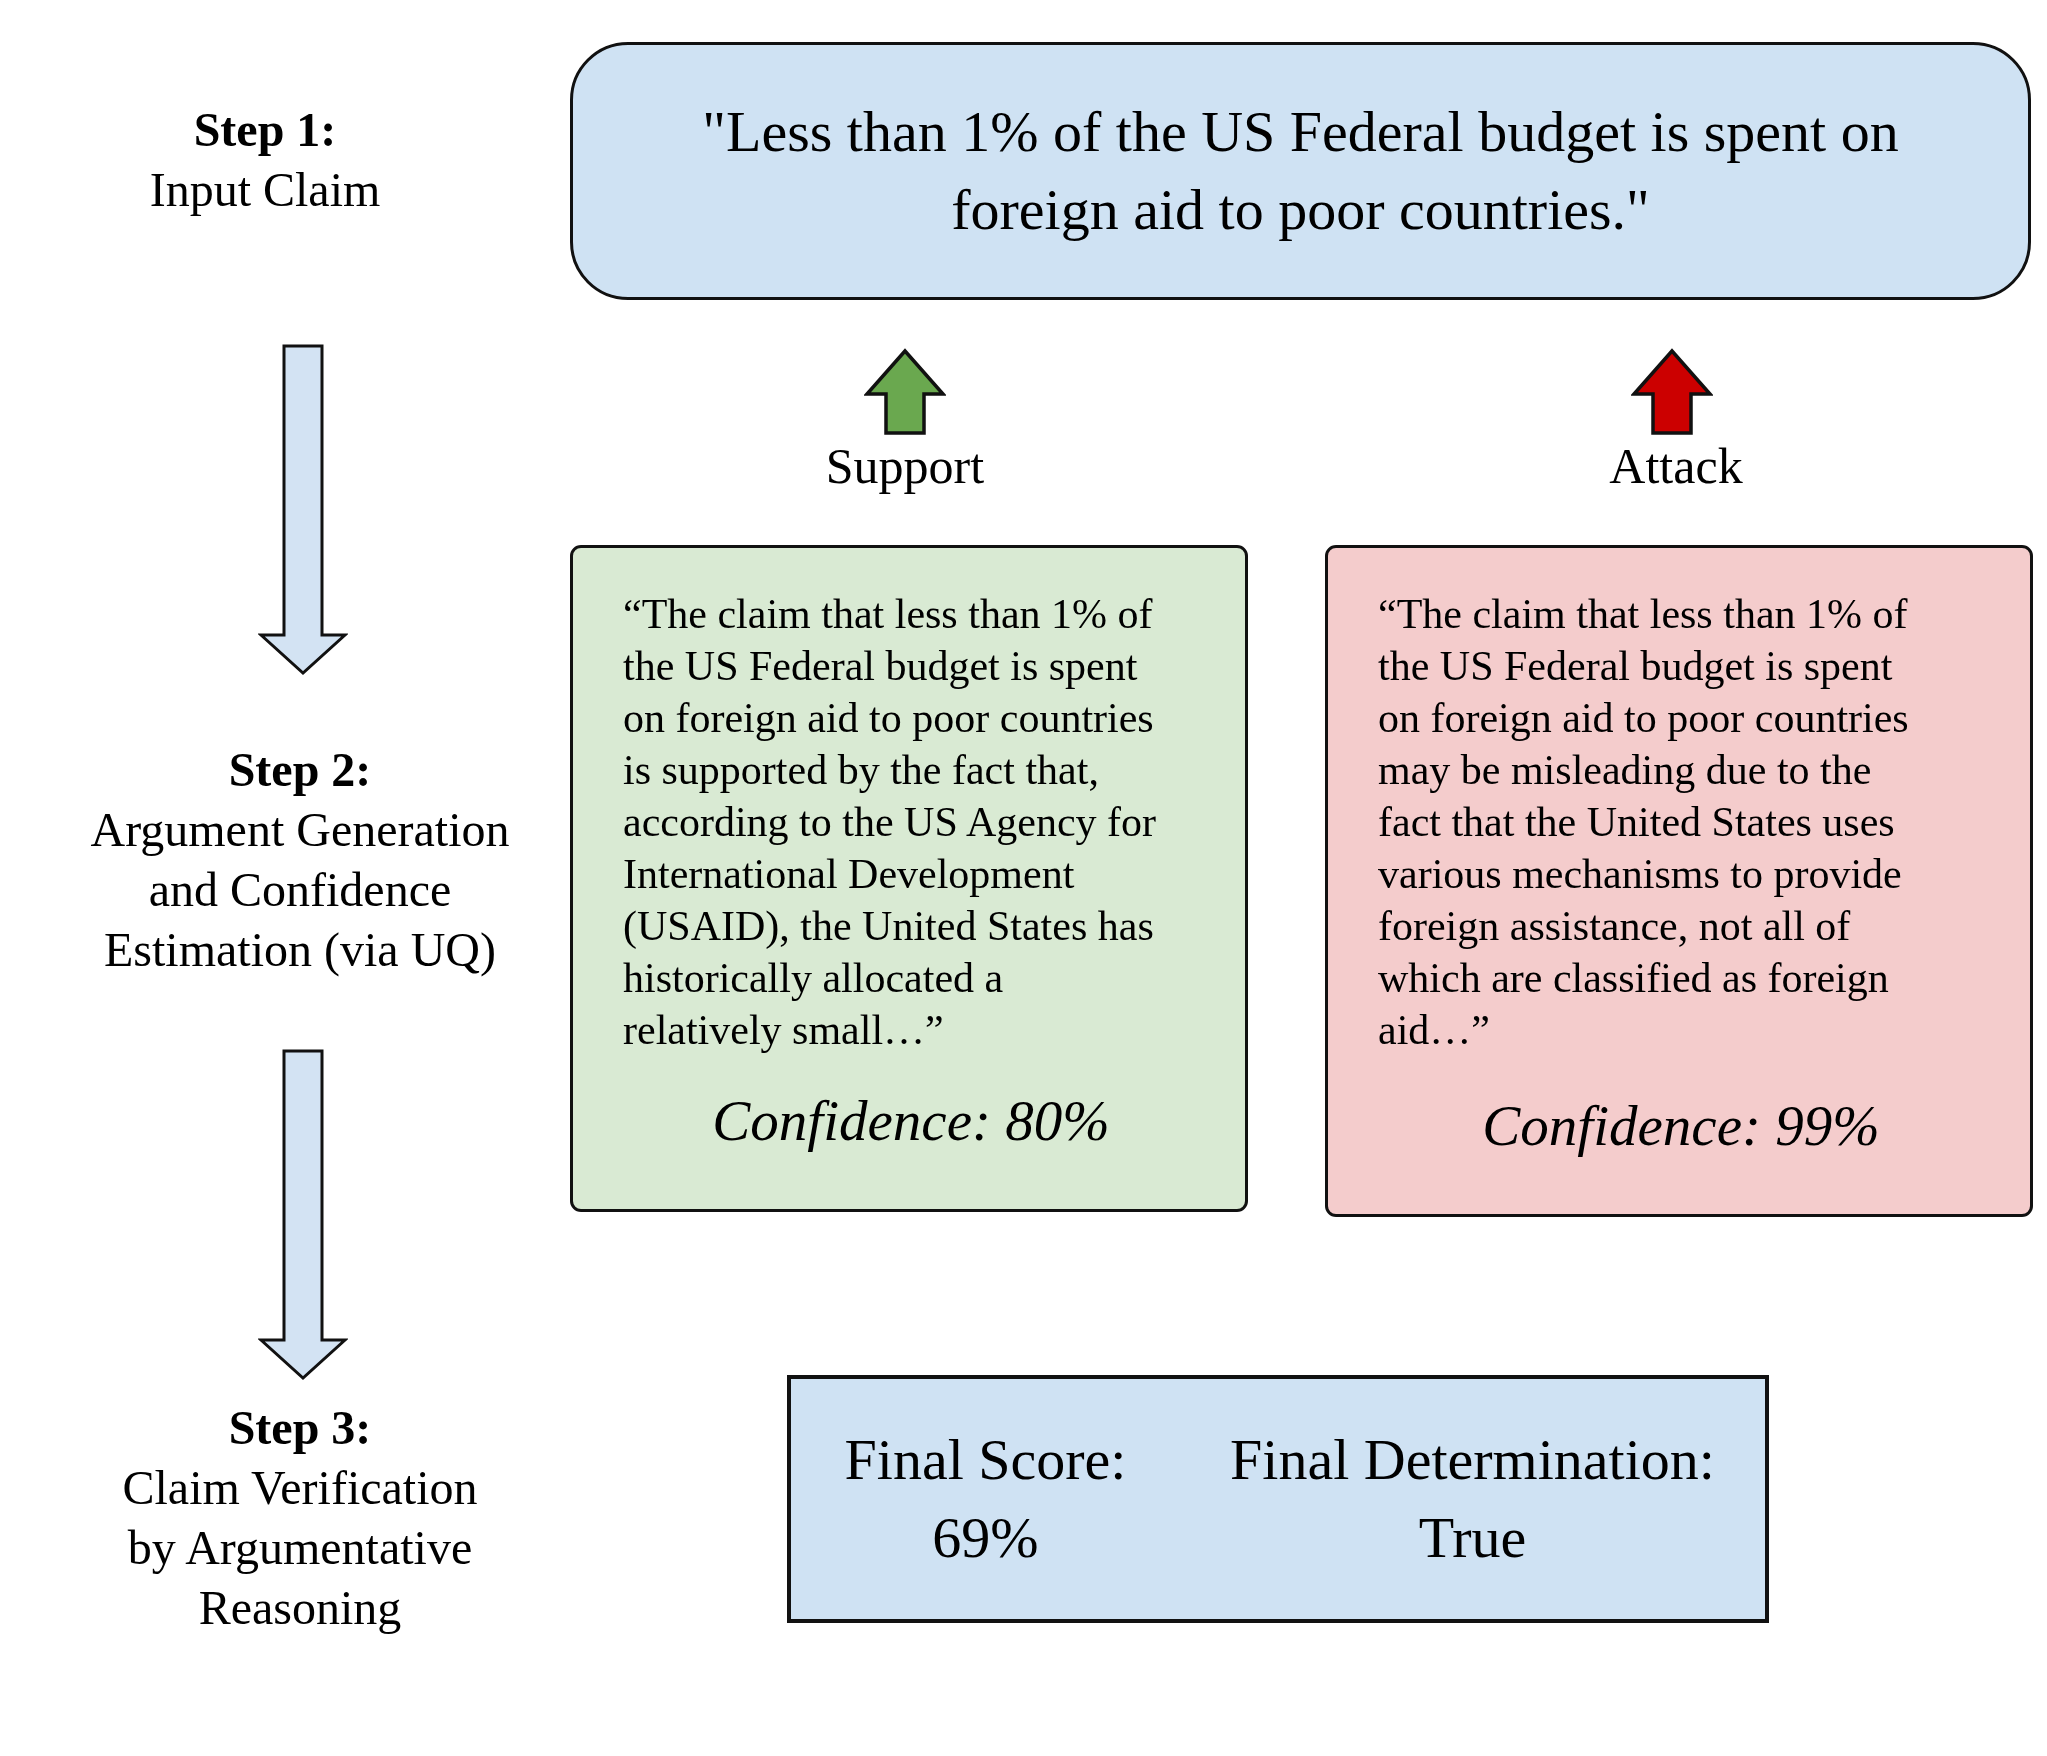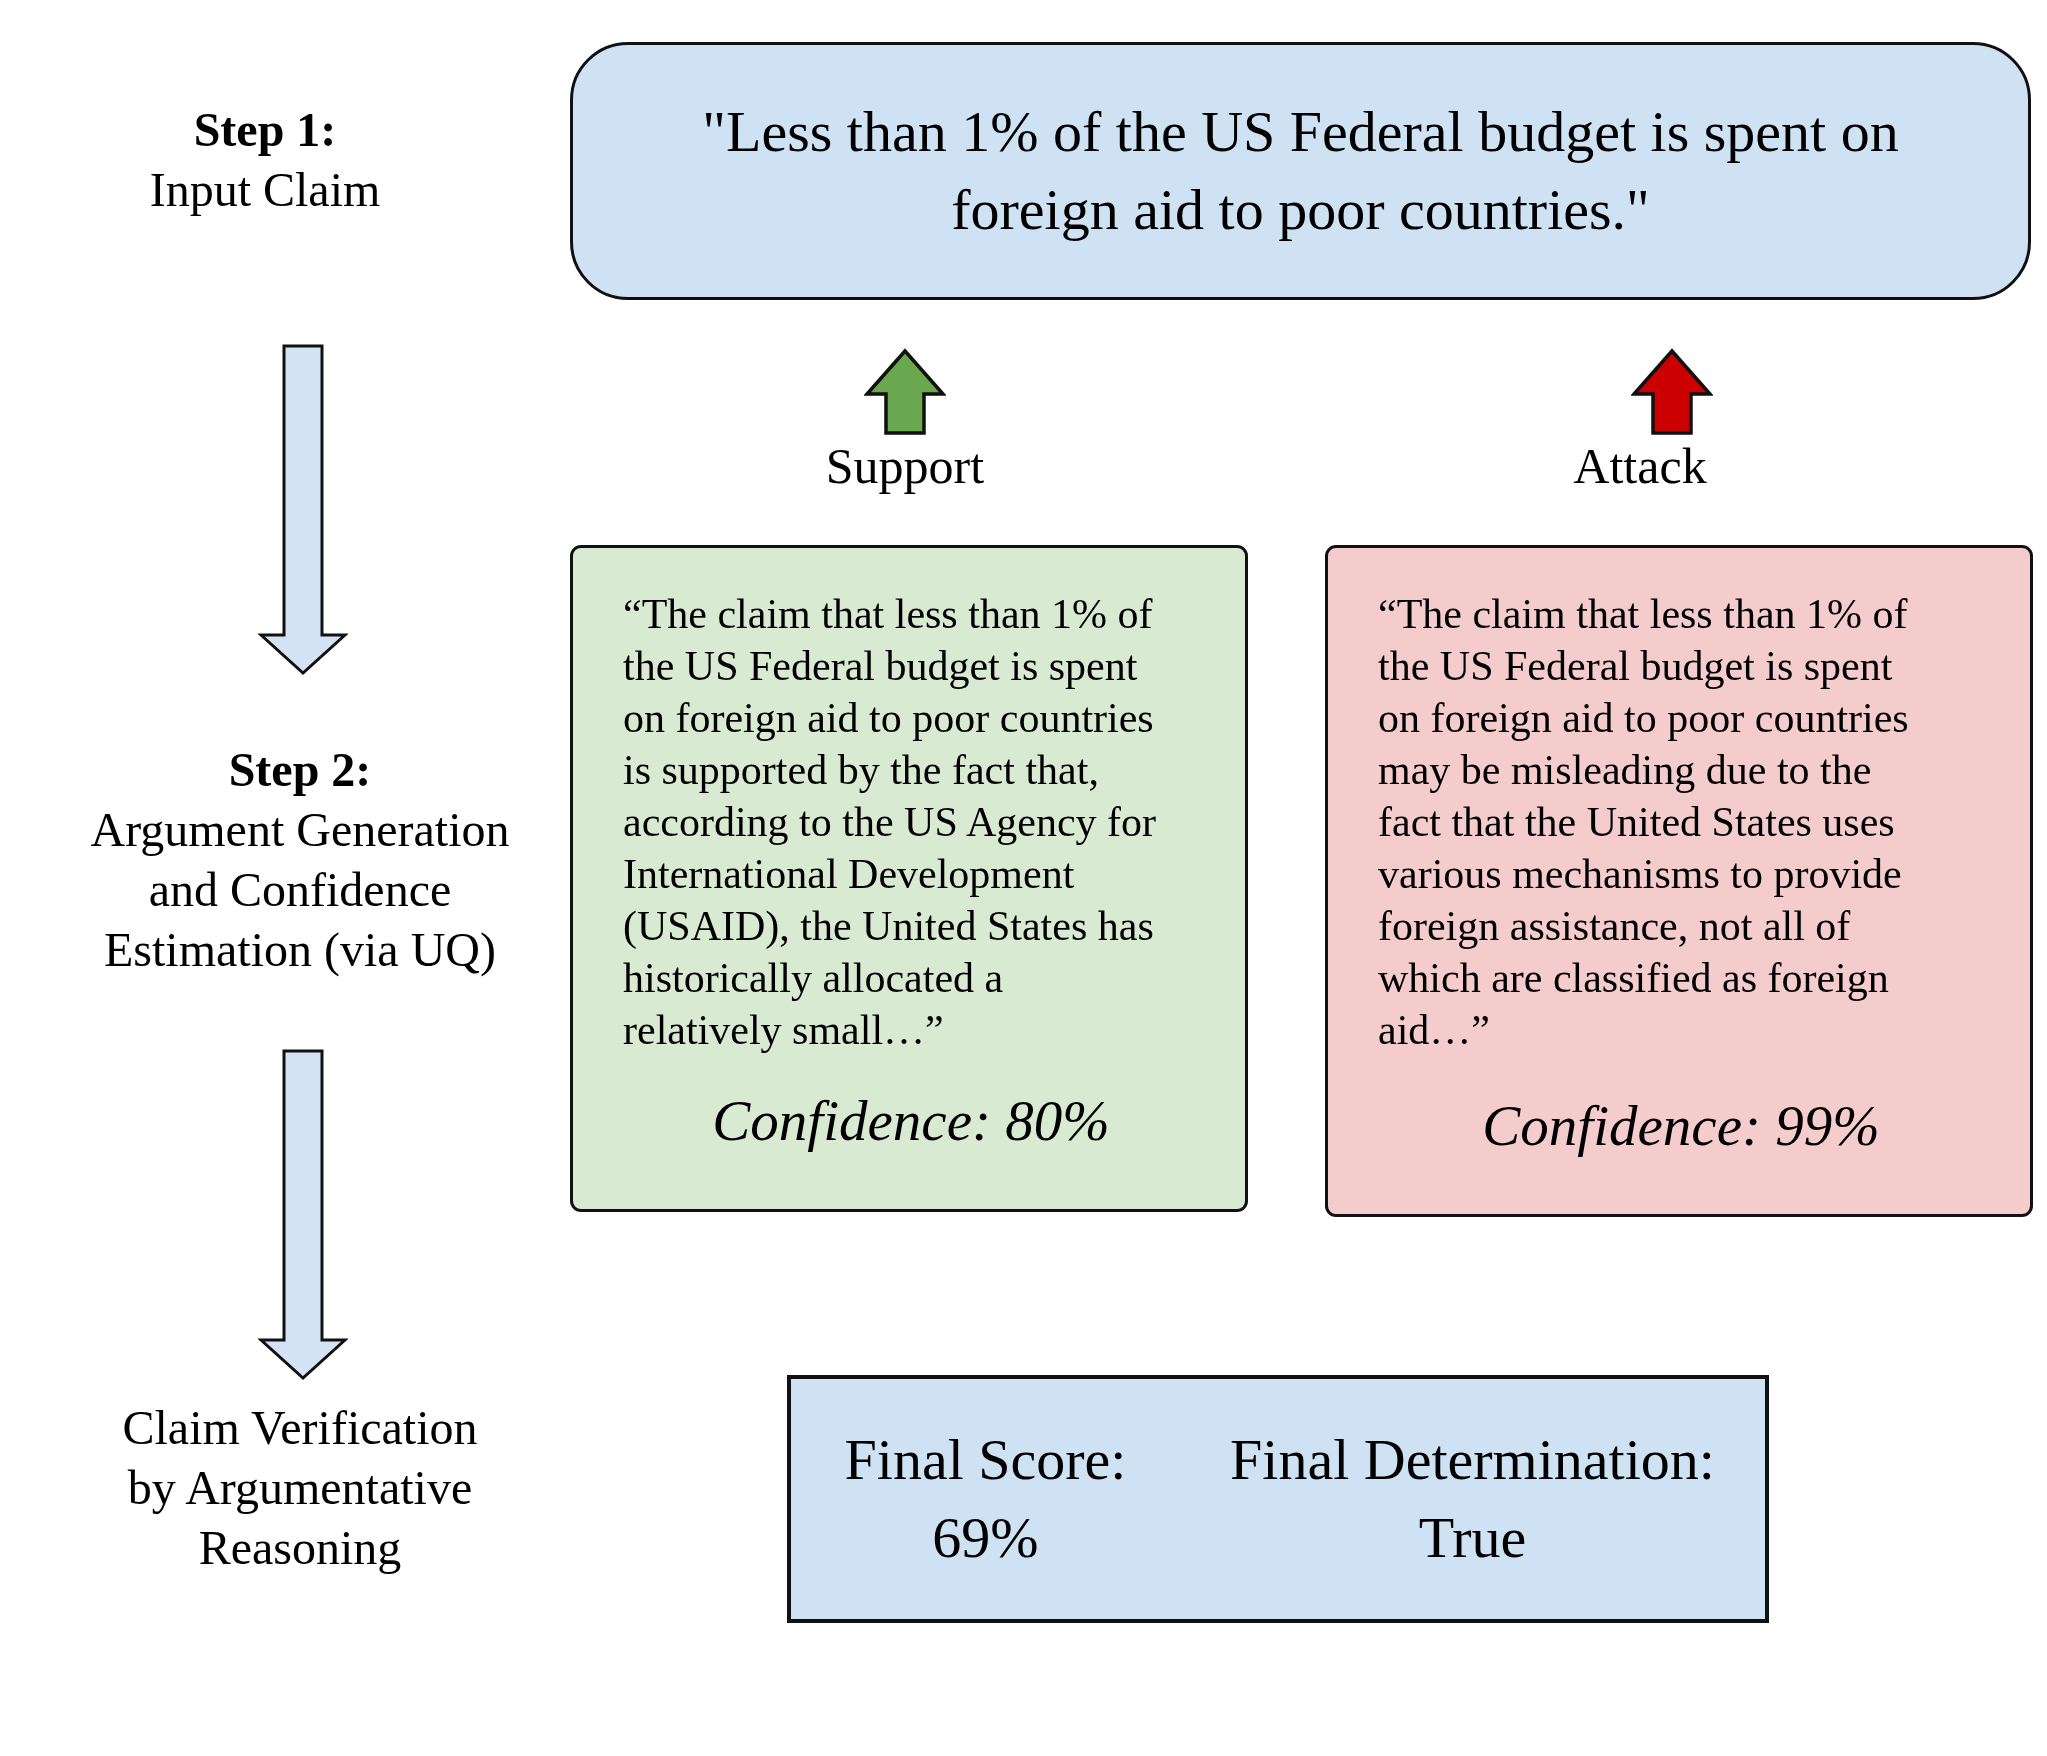--- a/index.html
+++ b/index.html
@@ -30,21 +30,21 @@
     display: flex; align-items: center; justify-content: center;
   }
   .claim-text { font-size: 58px; line-height: 78px; text-align: center; white-space: pre-line; }
 
   
   .up-arrow { position: absolute; width: 82px; height: 88px; }
   #support-arrow { left: 864px;  top: 348px; }
   #attack-arrow  { left: 1631px; top: 348px; }
   .flow-word { position: absolute; width: 300px; text-align: center; font-size: 50px; line-height: 58px; }
   #support-label { left: 755px;  top: 437px; }
-  #attack-label  { left: 1490px; top: 437px; }
+  #attack-label  { left: 1526px; top: 437px; }
 
   
   .arg-box {
     position: absolute; top: 545px;
     border: 3px solid var(--stroke-dark); border-radius: 11px;
     display: flex; flex-direction: column;
     padding: 40px 46px 55px 50px;
   }
   #support-box { left: 570px;  width: 678px; height: 667px; background: var(--box-green); }
   #attack-box  { left: 1325px; width: 708px; height: 672px; background: var(--box-red); }
@@ -124,20 +124,21 @@
 which are classified as foreign
 aid…”</div>
     <div class="confidence">Confidence: 99%</div>
   </div>
 
   <svg class="down-arrow" id="flow-arrow-2" viewBox="0 0 90 332">
     <polygon points="26,2 64,2 64,291 87,291 45,329 3,291 26,291" stroke="#111111" stroke-width="3" stroke-linejoin="miter" fill="#d3e3f3"></polygon>
   </svg>
 
   <div class="step-label" id="step3-label">
+    <div class="step-title">Step 3:</div>
     <div class="step-subtitle">Claim Verification
 by Argumentative
 Reasoning</div>
   </div>
 
   <div class="final-box">
     <div>Final Score: 69%</div>
     <div>Final Determination: True</div>
   </div>
 

